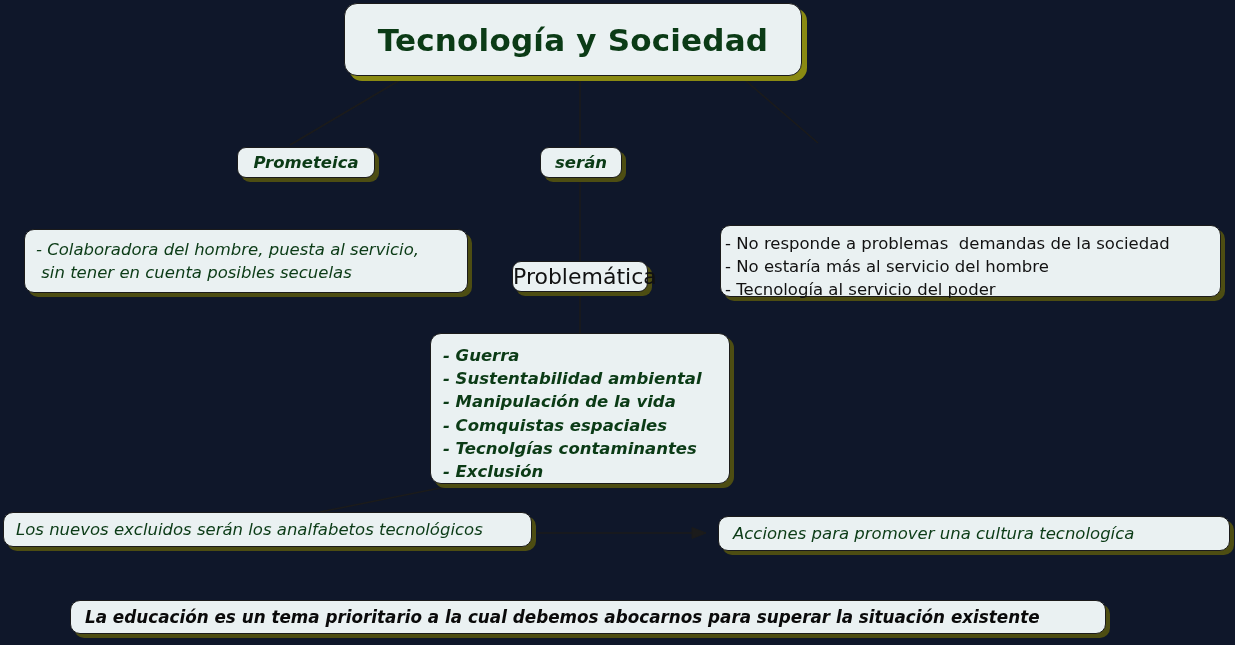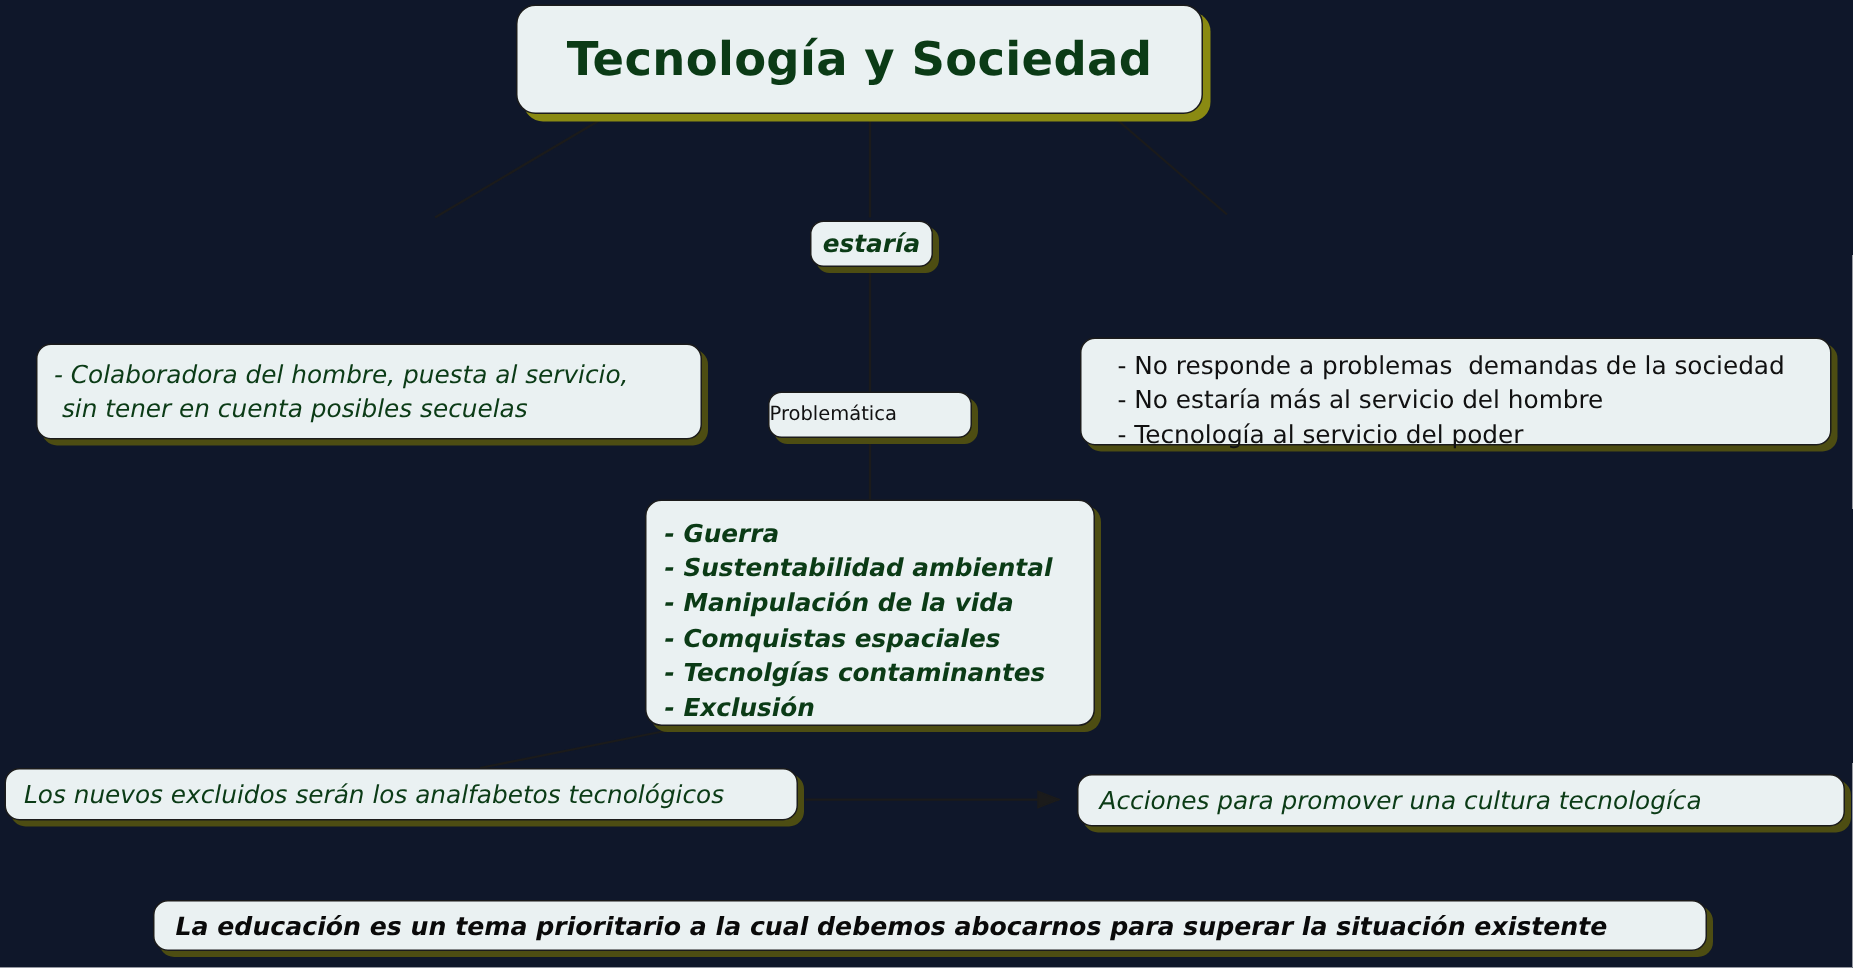--- a/index.html
+++ b/index.html
@@ -80,22 +80,22 @@
   
   .n-problematica {
     left: 512px;
     top: 261px;
     width: 136px;
     height: 31px;
     border-radius: 9px;
     justify-content: center;
   }
   .n-problematica .txt {
-    text-align: left;
-    font-size: 13px;
+    text-align: right;
+    font-size: 22px;
     color: #111111;
   }
 
   
   .n-left {
     left: 24px;
     top: 229px;
     width: 444px;
     height: 64px;
     padding: 5px 11px;
@@ -107,21 +107,21 @@
     color: #0b3b16;
     line-height: 23px;
   }
 
   
   .n-right {
     left: 720px;
     top: 225px;
     width: 501px;
     height: 72px;
-    padding: 4px 24px;
+    padding: 4px 4px;
     border-radius: 10px;
     align-items: flex-start;
   }
   .n-right .txt {
     font-size: 16.5px;
     color: #111111;
     line-height: 23px;
     padding-top: 2px;
   }
 
@@ -173,21 +173,20 @@
   }
 
   
   .n-banner {
     left: 70px;
     top: 600px;
     width: 1036px;
     height: 34px;
     padding: 0 14px;
     border-radius: 10px;
-    margin-left: 32px;
   }
   .n-banner .txt {
     font-size: 16.8px;
     font-weight: bold;
     font-style: italic;
     color: #0a0a0a;
   }
 </style>
 </head>
 <body>
@@ -204,23 +203,26 @@
       <line x1="445" y1="487" x2="320" y2="512"></line>
       <line x1="537" y1="533" x2="706" y2="533"></line>
     </g>
     <polygon points="706,533 692,527.5 692,538.5" fill="#1b1b1b" stroke="#1b1b1b" stroke-width="1"></polygon>
   </svg>
 
   <div class="node n-title">
     <span class="txt">Tecnología y Sociedad</span>
   </div>
 
+  <div class="node pill n-prometeica">
+    <span class="txt">Prometeica</span>
+  </div>
 
   <div class="node pill n-vision">
-    <span class="txt">estaría</span>
+    <span class="txt">serán</span>
   </div>
 
 
   <div class="node n-left">
     <span class="txt">- Colaboradora del hombre, puesta al servicio,
  sin tener en cuenta posibles secuelas</span>
   </div>
 
   <div class="node n-right">
     <span class="txt">- No responde a problemas  demandas de la sociedad

